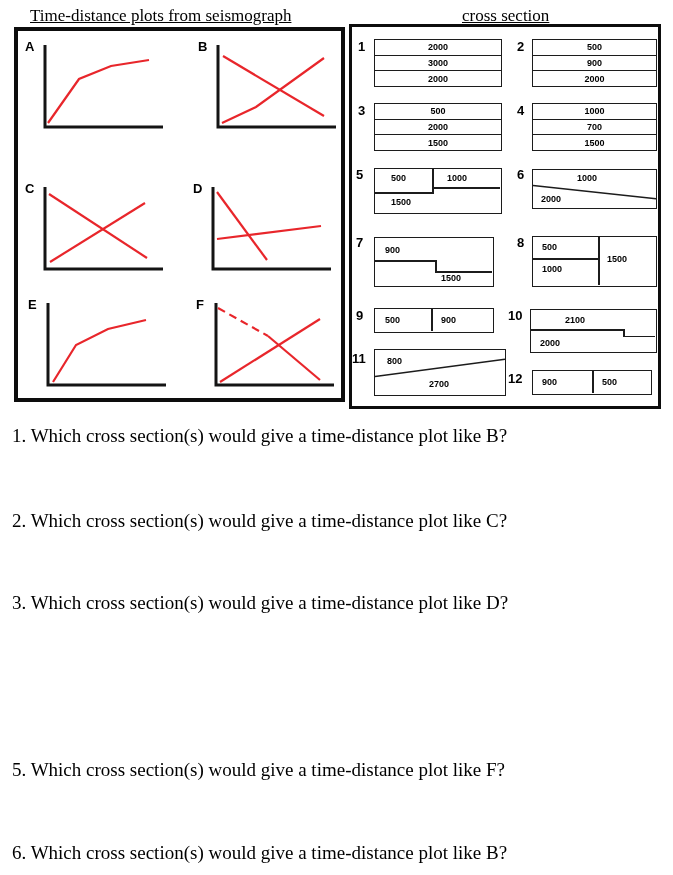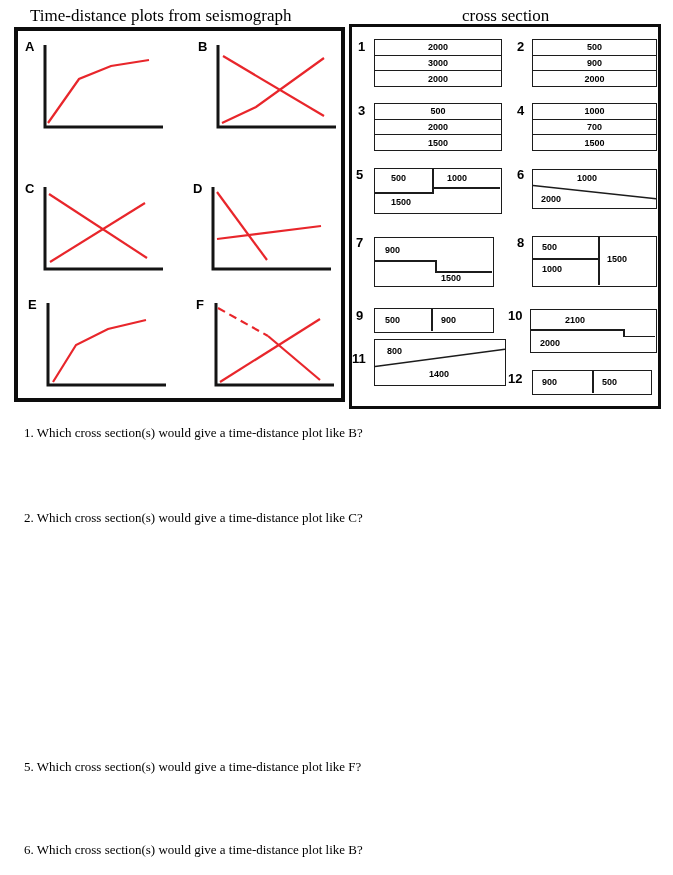--- a/index.html
+++ b/index.html
@@ -1,33 +1,33 @@
 <!DOCTYPE html>
 <html><head>
 <meta charset="utf-8">
 <style>
   html,body{margin:0;padding:0;background:#fff;}
   #page{position:relative;width:673px;height:875px;background:#ffffff;font-family:"Liberation Serif",serif;color:#000;overflow:hidden;}
-  .ptitle{position:absolute;font-size:17px;white-space:nowrap;}
+  .ptitle{position:absolute;font-size:17px;white-space:nowrap;text-decoration:underline;}
   .panel{position:absolute;background:#fff;box-sizing:border-box;}
   #plots-panel{left:14px;top:27px;width:331px;height:375px;border:4px solid #0d0d0d;overflow:hidden;}
   #sections-panel{left:349px;top:24px;width:312px;height:385px;border:3px solid #0d0d0d;overflow:hidden;}
   .graph{position:absolute;width:145px;height:100px;}
   .glabel{position:absolute;left:0;top:0;font:700 13px "Liberation Sans",sans-serif;}
   .graph svg{position:absolute;left:0;top:0;}
   .xs-num{position:absolute;font:700 13px "Liberation Sans",sans-serif;}
   .xs-box{position:absolute;border:1.5px solid #1c1c1c;box-sizing:border-box;background:#fff;}
   .stack{display:flex;flex-direction:column;}
   .stack .row{flex:1;display:flex;align-items:center;justify-content:center;font:700 9px "Liberation Sans",sans-serif;border-bottom:1.5px solid #1c1c1c;}
   .stack .row:last-child{border-bottom:none;}
   .val{position:absolute;font:700 9px "Liberation Sans",sans-serif;white-space:nowrap;}
   .hline{position:absolute;height:1.5px;background:#1c1c1c;}
   .vline{position:absolute;width:1.5px;background:#1c1c1c;}
   .bsvg{position:absolute;left:0;top:0;width:100%;height:100%;}
-  .q{position:absolute;left:24px;font-size:13px;white-space:nowrap;}
+  .q{position:absolute;left:12px;font-size:19px;white-space:nowrap;}
 </style>
 </head>
 <body>
 
 <div id="page">
 
   <div class="ptitle" style="left:30px;top:6px">Time-distance plots from seismograph</div>
   <div class="ptitle" style="left:462px;top:6px">cross section</div>
 
   <div id="plots-panel" class="panel">
@@ -164,35 +164,36 @@
     <span class="xs-num" style="left:156px;top:281px">10</span>
     <div class="xs-box" style="left:178px;top:282px;width:127px;height:44px">
       <span class="val" style="left:34px;top:5px">2100</span>
       <div class="hline" style="left:0;top:19px;width:93px"></div>
       <div class="vline" style="left:92px;top:19px;height:8px"></div>
       <div class="hline" style="left:92px;top:25.5px;width:32px"></div>
       <span class="val" style="left:9px;top:28px">2000</span>
     </div>
 
     <span class="xs-num" style="left:0;top:324px">11</span>
-    <div class="xs-box" style="left:22px;top:312px;width:132px;height:47px">
+    <div class="xs-box" style="left:22px;top:322px;width:132px;height:47px">
       <span class="val" style="left:12px;top:6px">800</span>
       <svg class="bsvg" viewBox="0 0 129 44" preserveAspectRatio="none">
         <line x1="0" y1="26" x2="129" y2="9" stroke="#1c1c1c" stroke-width="1.5"></line>
       </svg>
-      <span class="val" style="left:54px;top:29px">1400</span>
+      <span class="val" style="left:54px;top:29px">2700</span>
     </div>
 
     <span class="xs-num" style="left:156px;top:344px">12</span>
     <div class="xs-box" style="left:180px;top:343px;width:120px;height:25px">
       <span class="val" style="left:9px;top:6px">900</span>
       <div class="vline" style="left:59px;top:0;height:22px"></div>
       <span class="val" style="left:69px;top:6px">500</span>
     </div>
 
   </div>
 
   <div class="q" style="top:425px">1. Which cross section(s) would give a time-distance plot like B?</div>
   <div class="q" style="top:510px">2. Which cross section(s) would give a time-distance plot like C?</div>
+  <div class="q" style="top:592px">3. Which cross section(s) would give a time-distance plot like D?</div>
   <div class="q" style="top:759px">5. Which cross section(s) would give a time-distance plot like F?</div>
   <div class="q" style="top:842px">6. Which cross section(s) would give a time-distance plot like B?</div>
 
 </div>
 
 </body></html>

